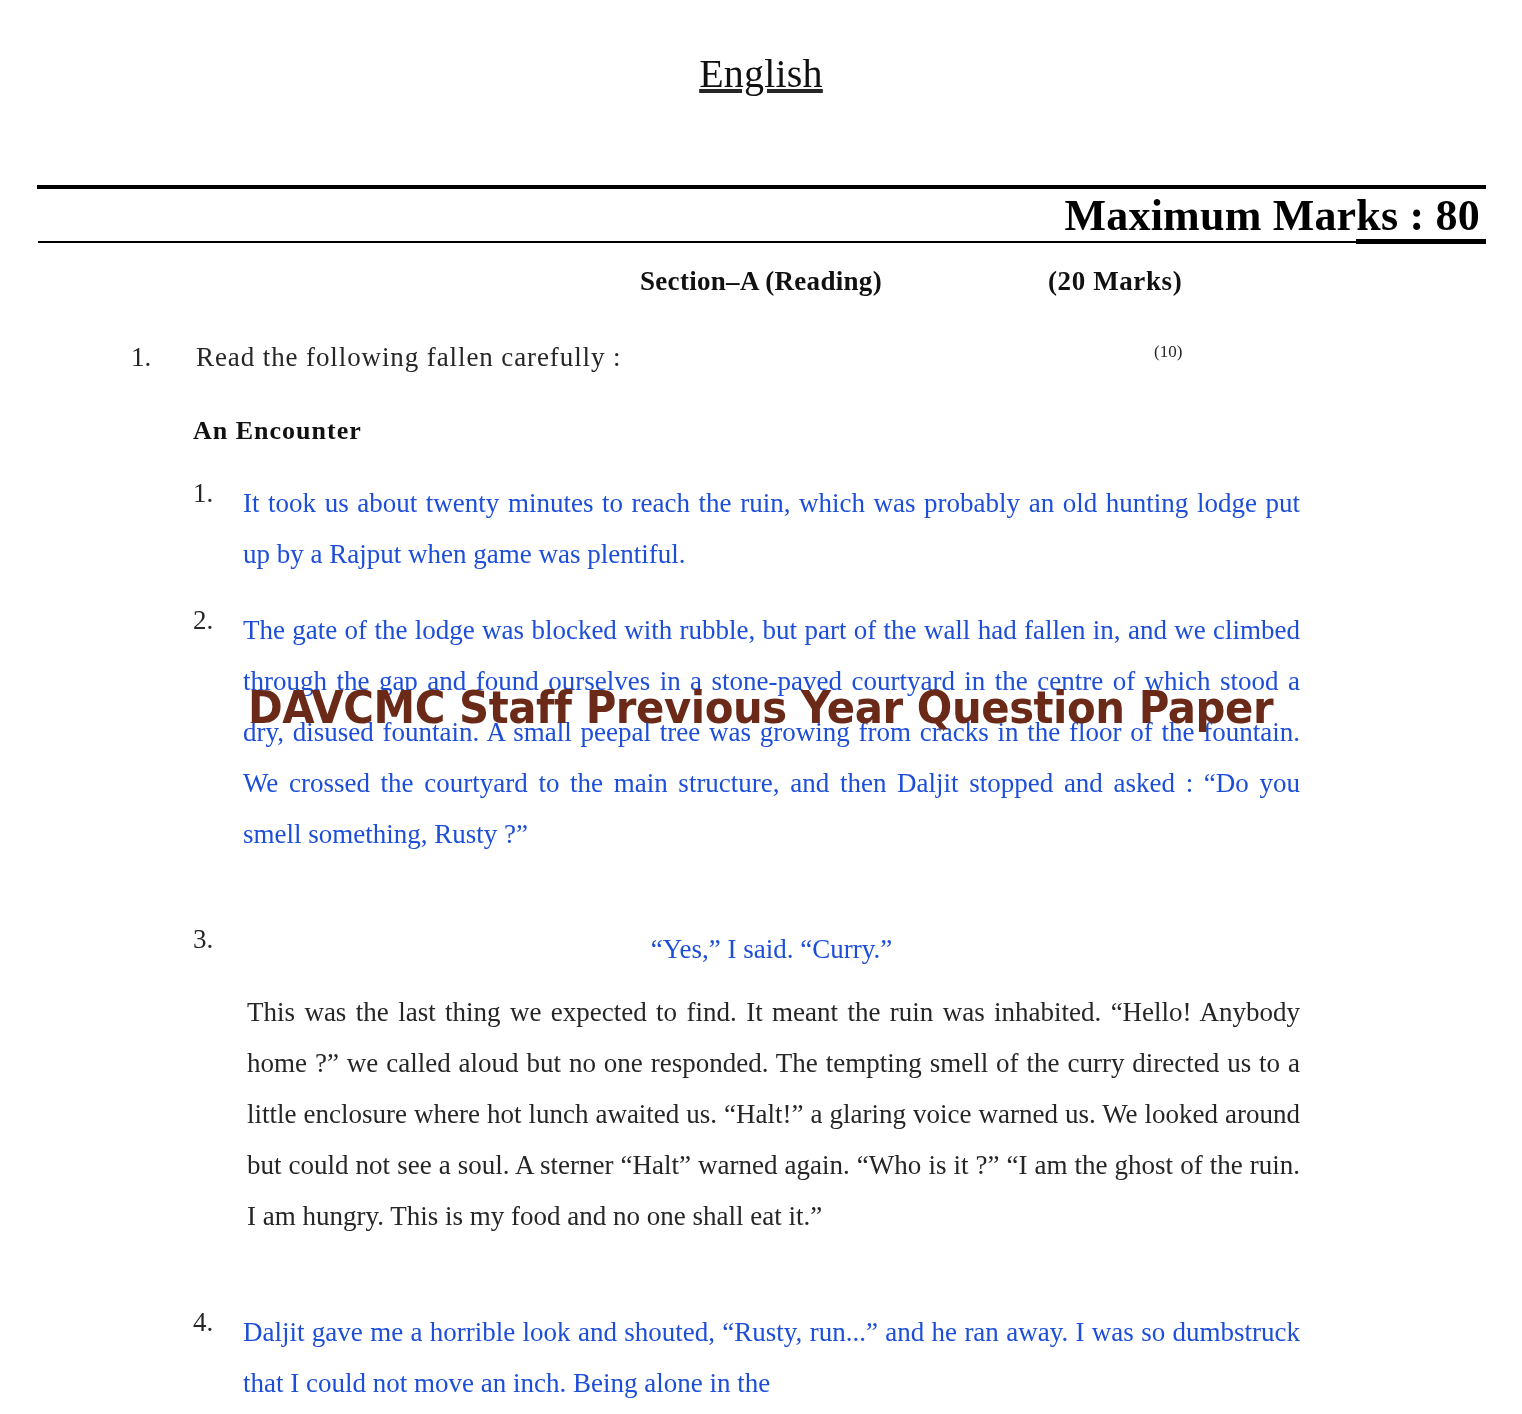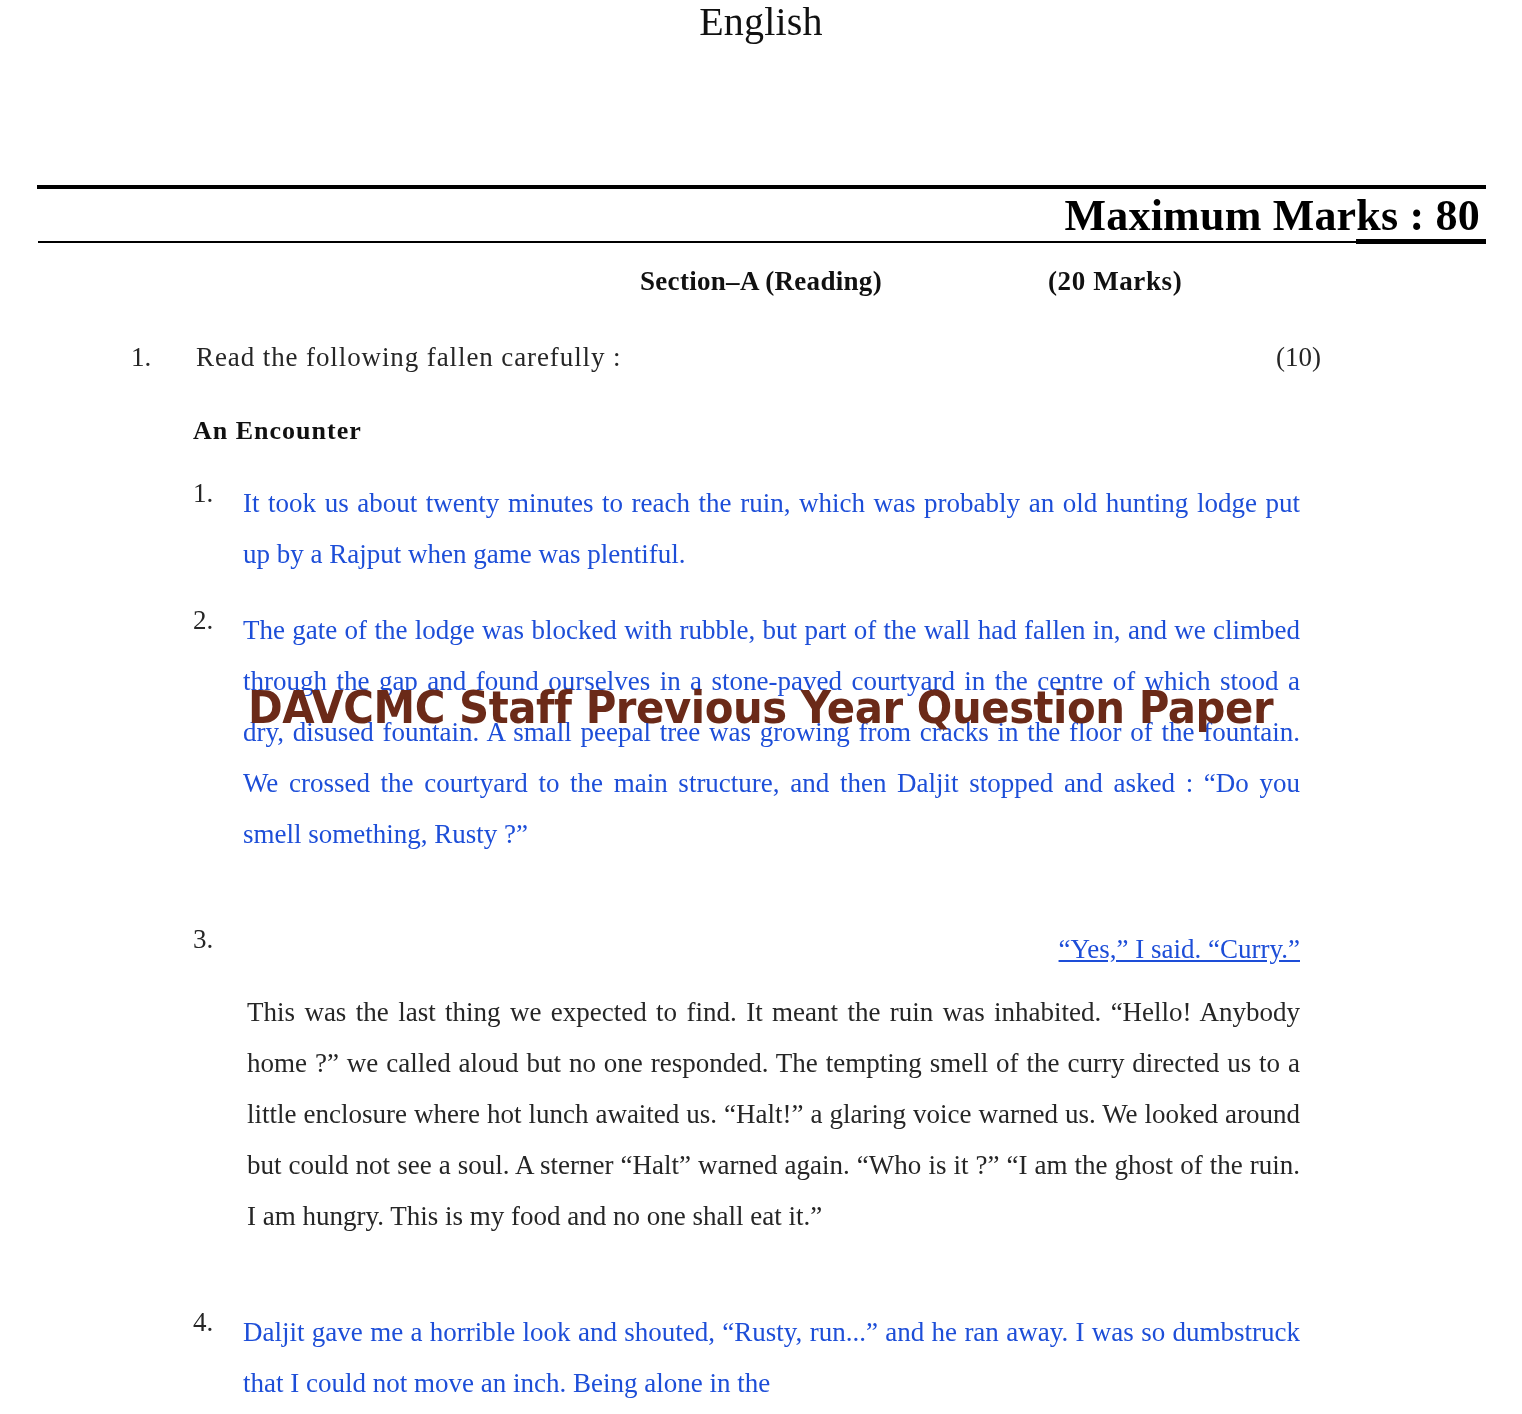--- a/index.html
+++ b/index.html
@@ -18,20 +18,22 @@
 
   .page {
     position: relative;
     width: 1522px;
     height: 1414px;
   }
 
   
   .title-block {
     text-align: center;
+    padding-top: 52px;
+    text-decoration: underline;
   }
   .doc-title {
     font-size: 40px;
     line-height: 1.12;
     color: #111111;
     letter-spacing: 0.2px;
   }
   .doc-subtitle {
     font-size: 38px;
     line-height: 1.15;
@@ -123,23 +125,23 @@
     position: absolute;
     left: 196px;
     top: 0;
     font-size: 27px;
     color: #262626;
     white-space: nowrap;
     letter-spacing: 0.9px;
   }
   .q-marks {
     position: absolute;
-    left: 1276px;
-    top: 0;
-    font-size: 27px;
+    left: 1154px;
+    top: 0;
+    font-size: 17px;
     color: #262626;
   }
 
   .passage-title {
     position: absolute;
     left: 193px;
     top: 74px;
     font-size: 26px;
     font-weight: bold;
     color: #111111;
@@ -162,22 +164,21 @@
   }
   .para-body {
     margin-left: 50px;
     font-size: 27px;
     line-height: 51px;
     color: #1d4ed8;
     text-align: justify;
     text-justify: inter-word;
   }
   .para-body.no-justify {
-    text-align: right;
-    text-decoration: underline;
+    text-align: center;
   }
   .para-cont {
     margin-left: 247px;
     margin-right: 222px;
     font-size: 27px;
     line-height: 51px;
     color: #262626;
     text-align: justify;
     text-justify: inter-word;
   }

